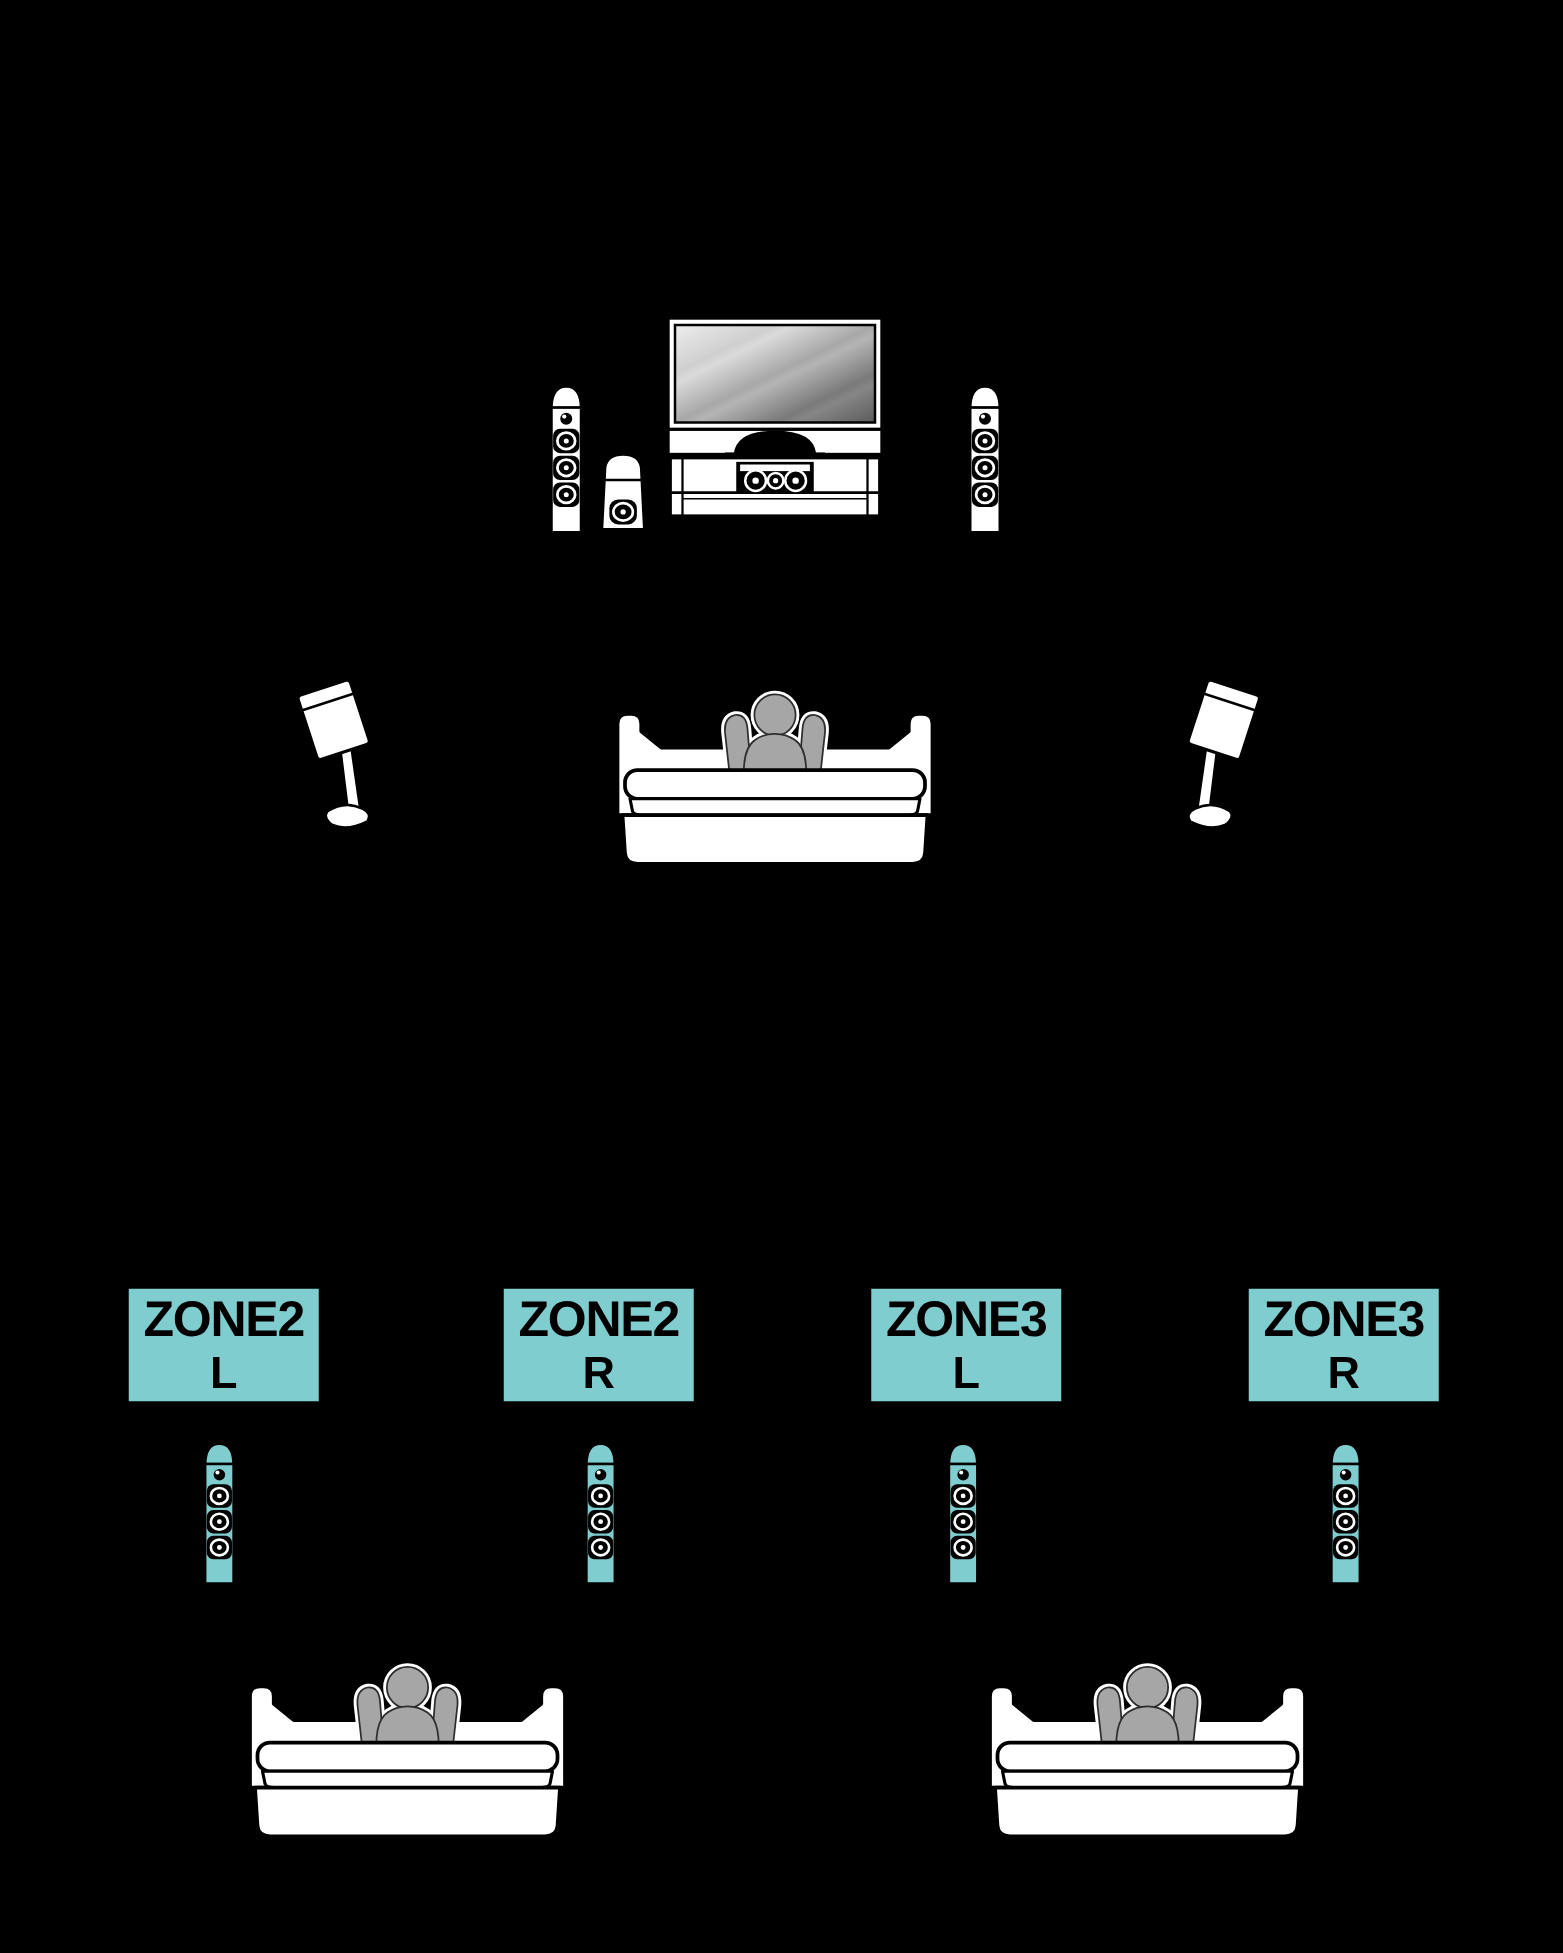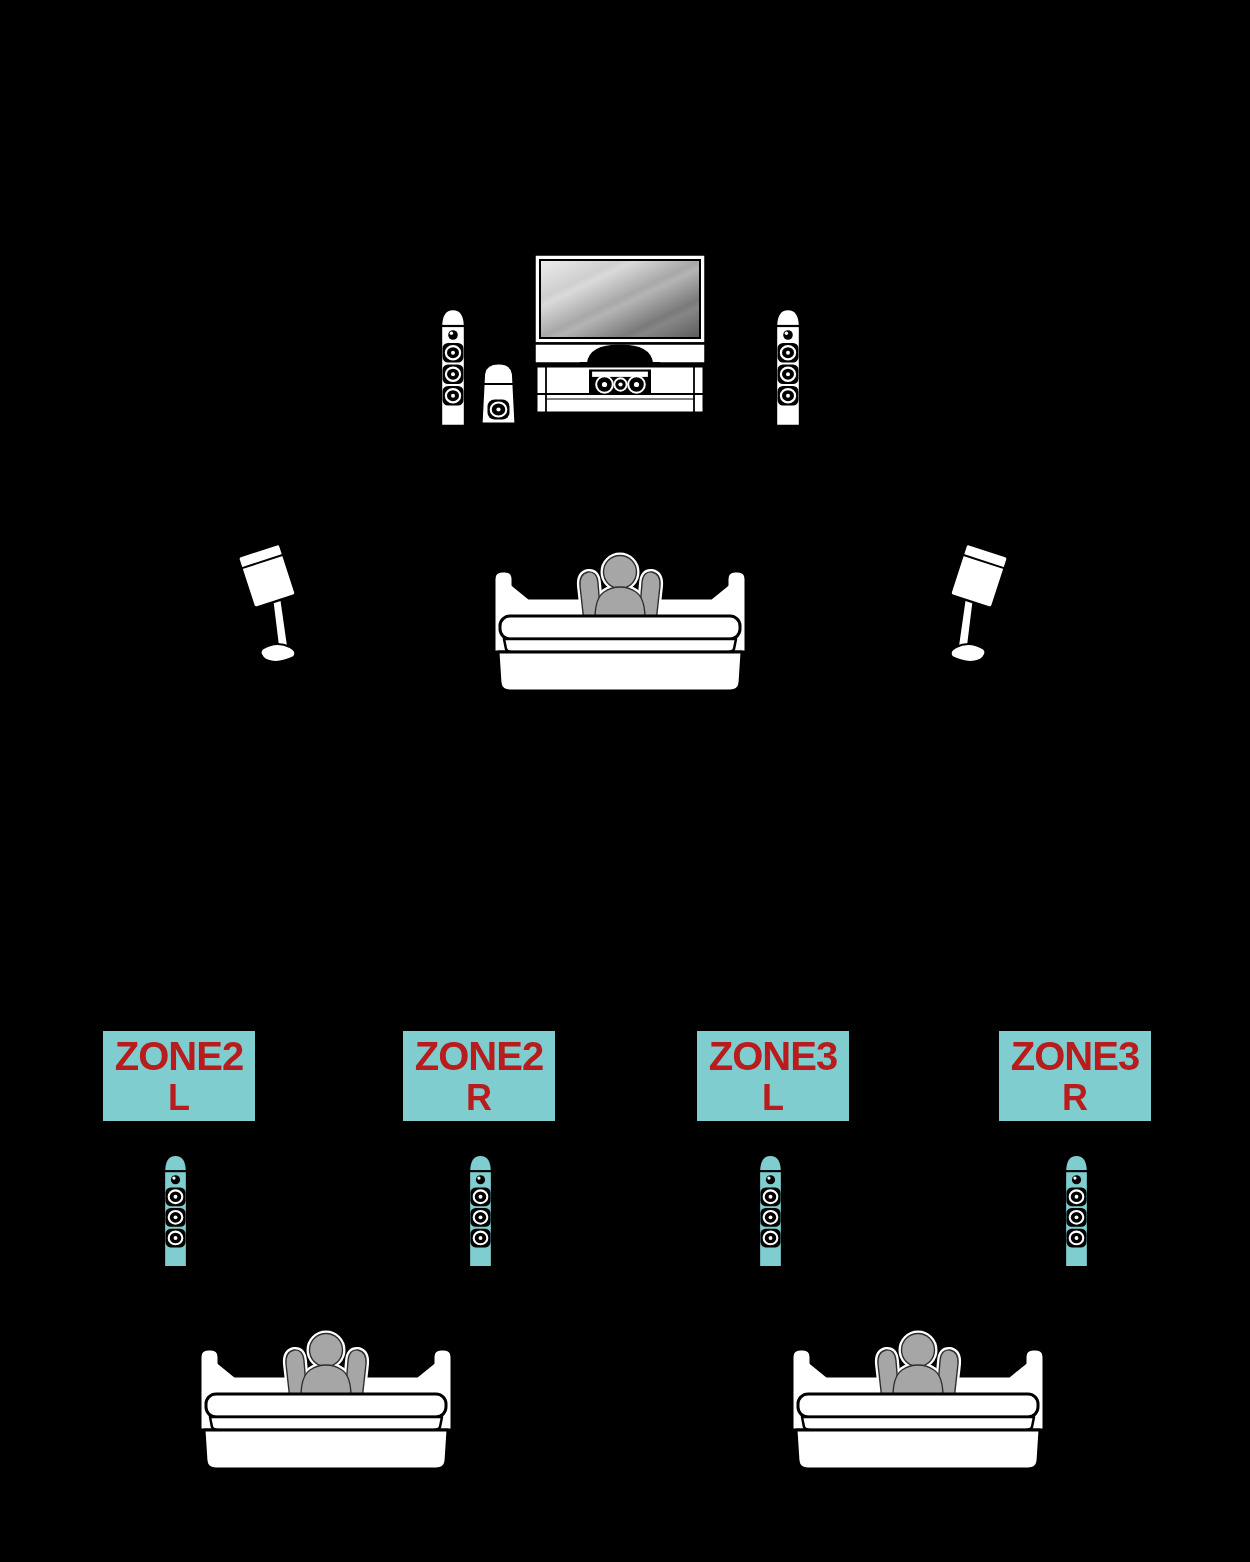--- a/index.html
+++ b/index.html
@@ -17,21 +17,21 @@
     overflow:hidden;
     font-family:"Liberation Sans", sans-serif;
   }
   .art{position:absolute;display:block;overflow:visible;}
   .teal{color:var(--highlight_teal);}
   .white{color:var(--artwork_white);}
   .zone-label{
     position:absolute;
     width:152px;height:90px;
     background:var(--highlight_teal);
-    color:#b91c1c;
+    color:#000000;
     display:flex;flex-direction:column;align-items:center;justify-content:flex-start;
     font-weight:bold;text-align:center;
   }
   .zone-label .zl1{font-size:40px;line-height:46px;letter-spacing:-1px;margin-top:2px;}
   .zone-label .zl2{font-size:36px;line-height:38px;}
   .defs{position:absolute;width:0;height:0;}
 </style>
 </head>
 <body>
 

